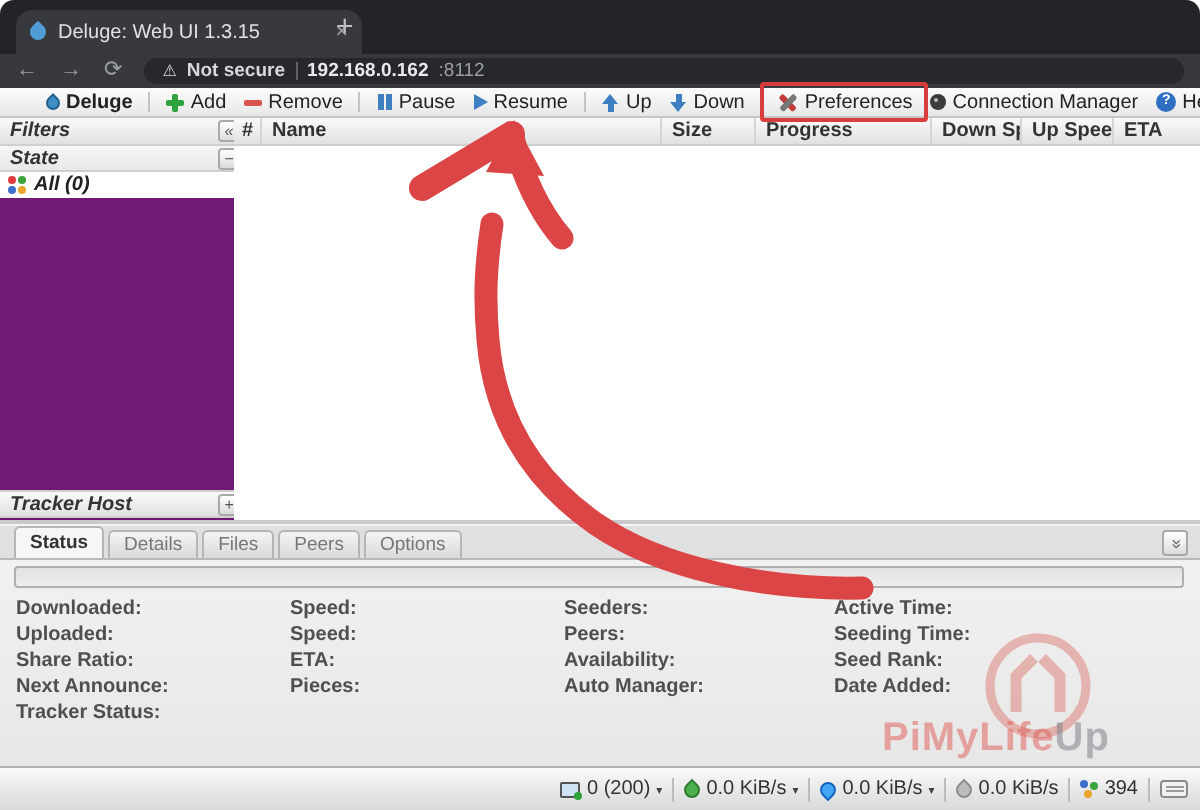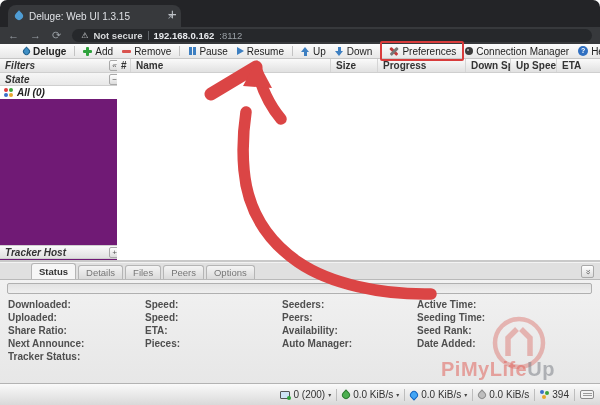--- a/index.html
+++ b/index.html
@@ -103,21 +103,21 @@
     padding:1px 0 0 5px; border-right:1px solid #d5d5d5; overflow:hidden; white-space:nowrap; }
 
   
   .bpanel { position:absolute; left:0; top:260px; width:600px; height:123px;
     background:linear-gradient(#f3f3f3,#e7e7e7); border-top:2px solid #c9c9c9; }
   .tabsrow { position:absolute; left:0; top:1px; width:100%; height:17px; background:#e0e0e0;
     border-bottom:1px solid #b9b9b9; display:flex; align-items:flex-end; padding-left:7px; gap:2px; }
   .dtab { height:14px; padding:1px 7px 0 7px; border:1px solid #b5b5b5; border-bottom:none;
     border-radius:3px 3px 0 0; background:linear-gradient(#f4f4f4,#dadada);
     font-size:9.5px; color:#777; }
-  .dtab.active { height:16px; background:#f6f6f6; font-weight:bold; color:#333; padding-top:2px;margin-left:24px; }
+  .dtab.active { height:16px; background:#f6f6f6; font-weight:bold; color:#333; padding-top:2px; }
   .dcollapse { position:absolute; right:6px; top:3px; width:13px; height:13px;
     border:1px solid #a9a9a9; border-radius:2px; background:linear-gradient(#ffffff,#dcdcdc);
     font-size:9px; color:#666; text-align:center; line-height:12px; }
   .dcollapse span { display:inline-block; transform:rotate(-90deg); }
   .pbar { position:absolute; left:7px; top:21px; width:585px; height:11px;
     border:1px solid #b0b0b0; border-radius:2px; background:linear-gradient(#e2e2e2,#efefef); }
   .scol { position:absolute; top:36px; font-size:10px; font-weight:bold; color:#4f4f4f; }
   .scol div { height:13px; line-height:13px; white-space:nowrap; }
   .scol.c1 { left:8px; }
   .scol.c2 { left:145px; }

